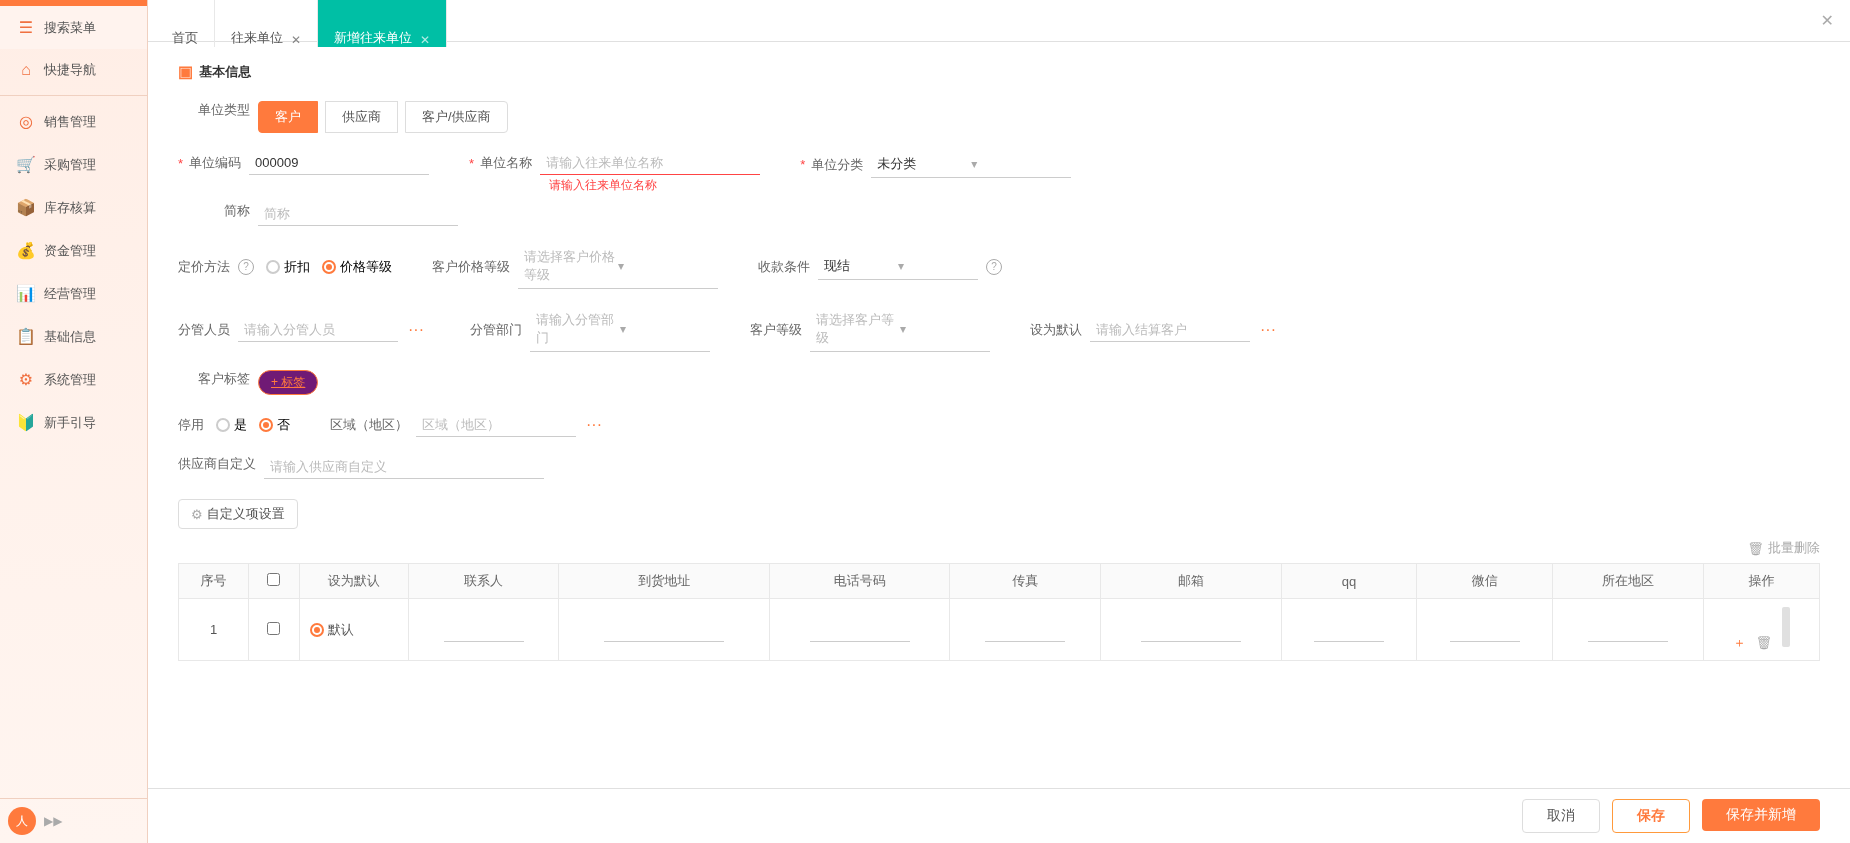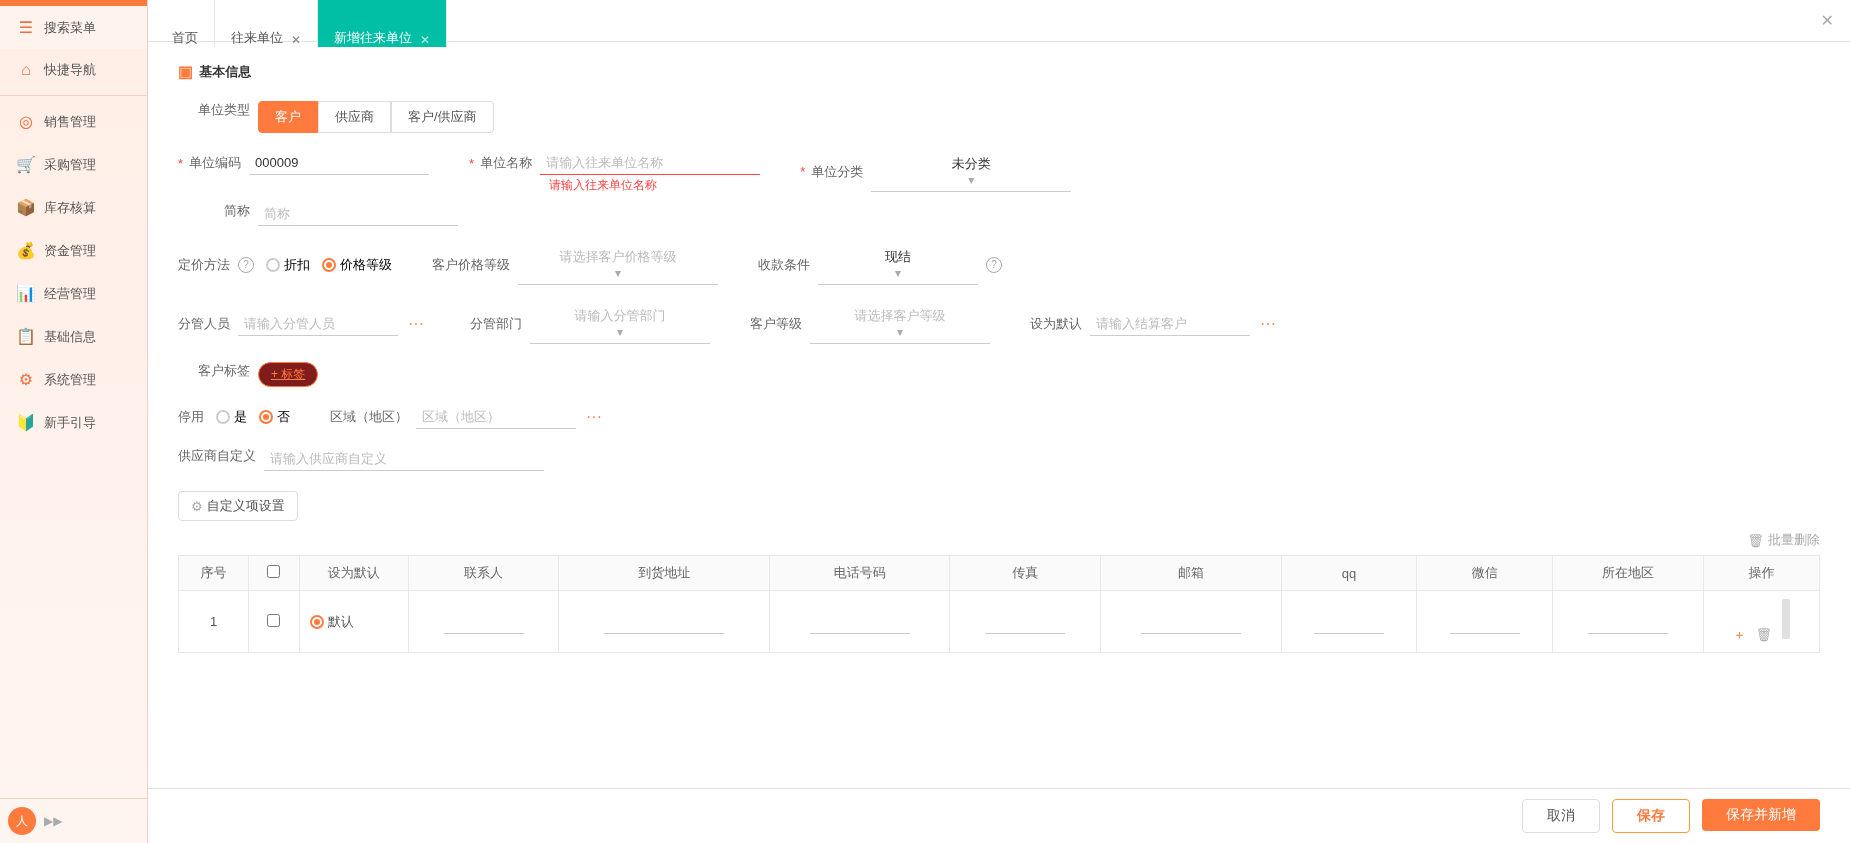--- a/index.html
+++ b/index.html
@@ -126,21 +126,21 @@
     .error-msg {
       color: #f44;
       font-size: 12px;
       margin-top: 2px;
       display: block;
     }
 
     
     .unit-type-group {
       display: flex;
-      gap: 0;
+      gap: 7px;
     }
     .unit-btn {
       padding: 6px 16px;
       border: 1px solid #ddd;
       cursor: pointer;
       font-size: 13px;
       background: white;
       color: #555;
     }
     .unit-btn.active {
@@ -152,21 +152,20 @@
     .unit-btn:last-child { border-radius: 0 4px 4px 0; }
 
     
     .select-field {
       display: flex;
       align-items: center;
       border-bottom: 1px solid #ccc;
       padding: 4px 6px;
       cursor: pointer;
       min-width: 120px;
-      flex-direction: column;
     }
     .select-field span { flex: 1; color: #bbb; font-size: 13px; }
     .select-field .arrow { color: #aaa; font-size: 12px; }
     .select-value { color: #333 !important; }
 
     
     .radio-group { display: flex; align-items: center; gap: 12px; }
     .radio-item { display: flex; align-items: center; gap: 4px; cursor: pointer; }
     .radio-circle {
       width: 14px; height: 14px;
@@ -178,21 +177,21 @@
     .radio-dot { width: 6px; height: 6px; border-radius: 50%; background: #ff7a3d; }
 
     
     .tag-btn {
       border: 1px solid #ff7a3d;
       color: #ff7a3d;
       border-radius: 16px;
       padding: 3px 12px;
       cursor: pointer;
       font-size: 12px;
-      background: #7f1d1d;
+      background: #701a75;
       text-decoration: underline;
     }
 
     
     .more-btn { color: #ff7a3d; cursor: pointer; padding: 0 6px; font-size: 16px; }
     .help-circle {
       width: 16px; height: 16px;
       border-radius: 50%;
       border: 1px solid #aaa;
       color: #aaa;

